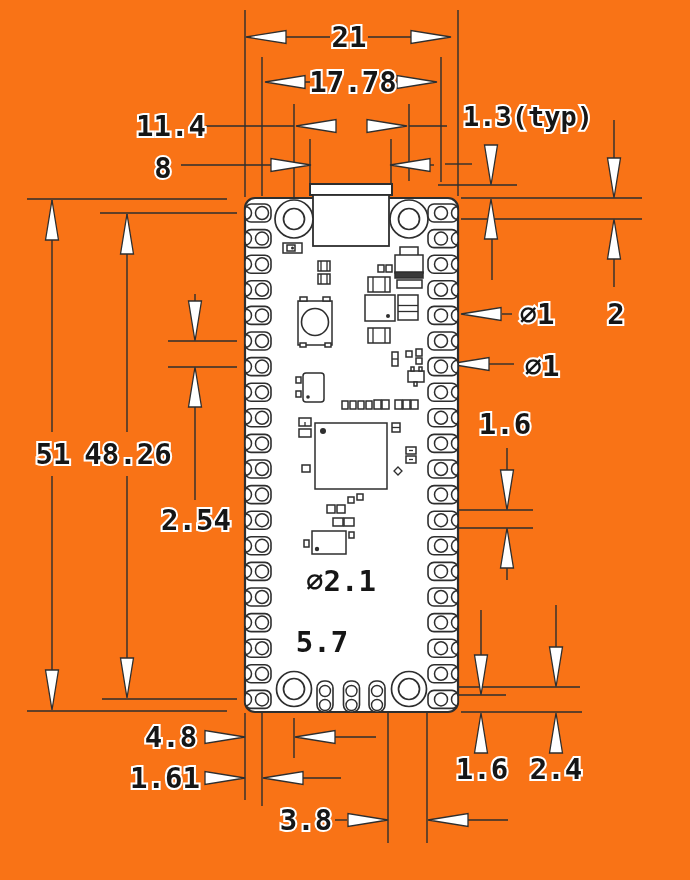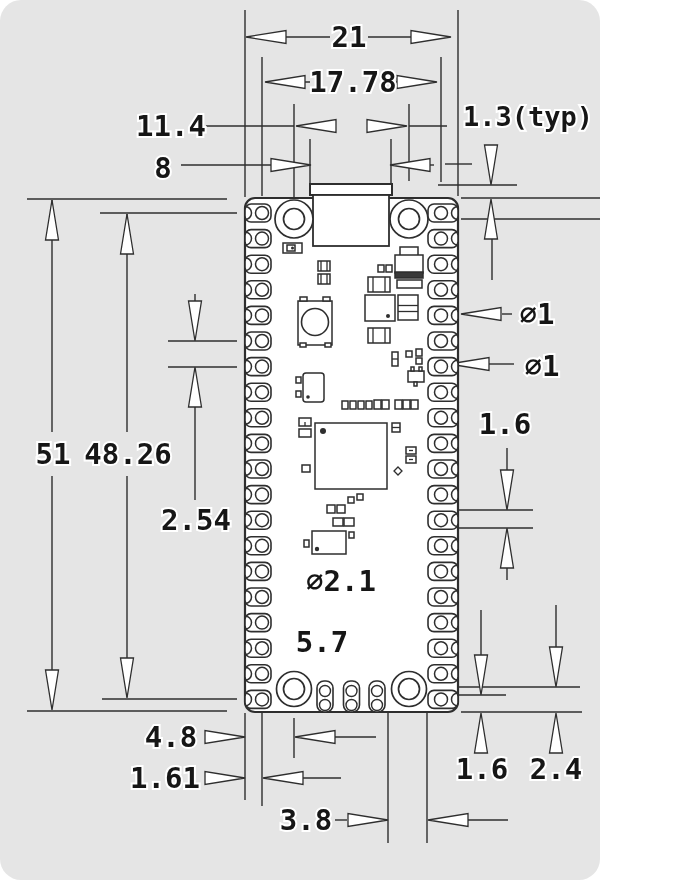--- a/index.html
+++ b/index.html
@@ -1,17 +1,17 @@
 <!DOCTYPE html>
 <html><head>
 <meta charset="utf-8">
 <title>Board dimension drawing</title>
 <style>
   html,body{margin:0;padding:0;background:#ffffff;}
-  .canvas{position:relative;width:600px;height:880px;background:#e5e5e5;overflow:hidden;border-radius:21px;}
+  .canvas{position:relative;width:690px;height:880px;background:#f97316;overflow:hidden;}
   svg text{
     font-family:"DejaVu Sans Mono","Liberation Mono",monospace;
     font-weight:bold;
     fill:#161616;
   }
 </style>
 </head>
 <body>
 
 <div class="canvas">

